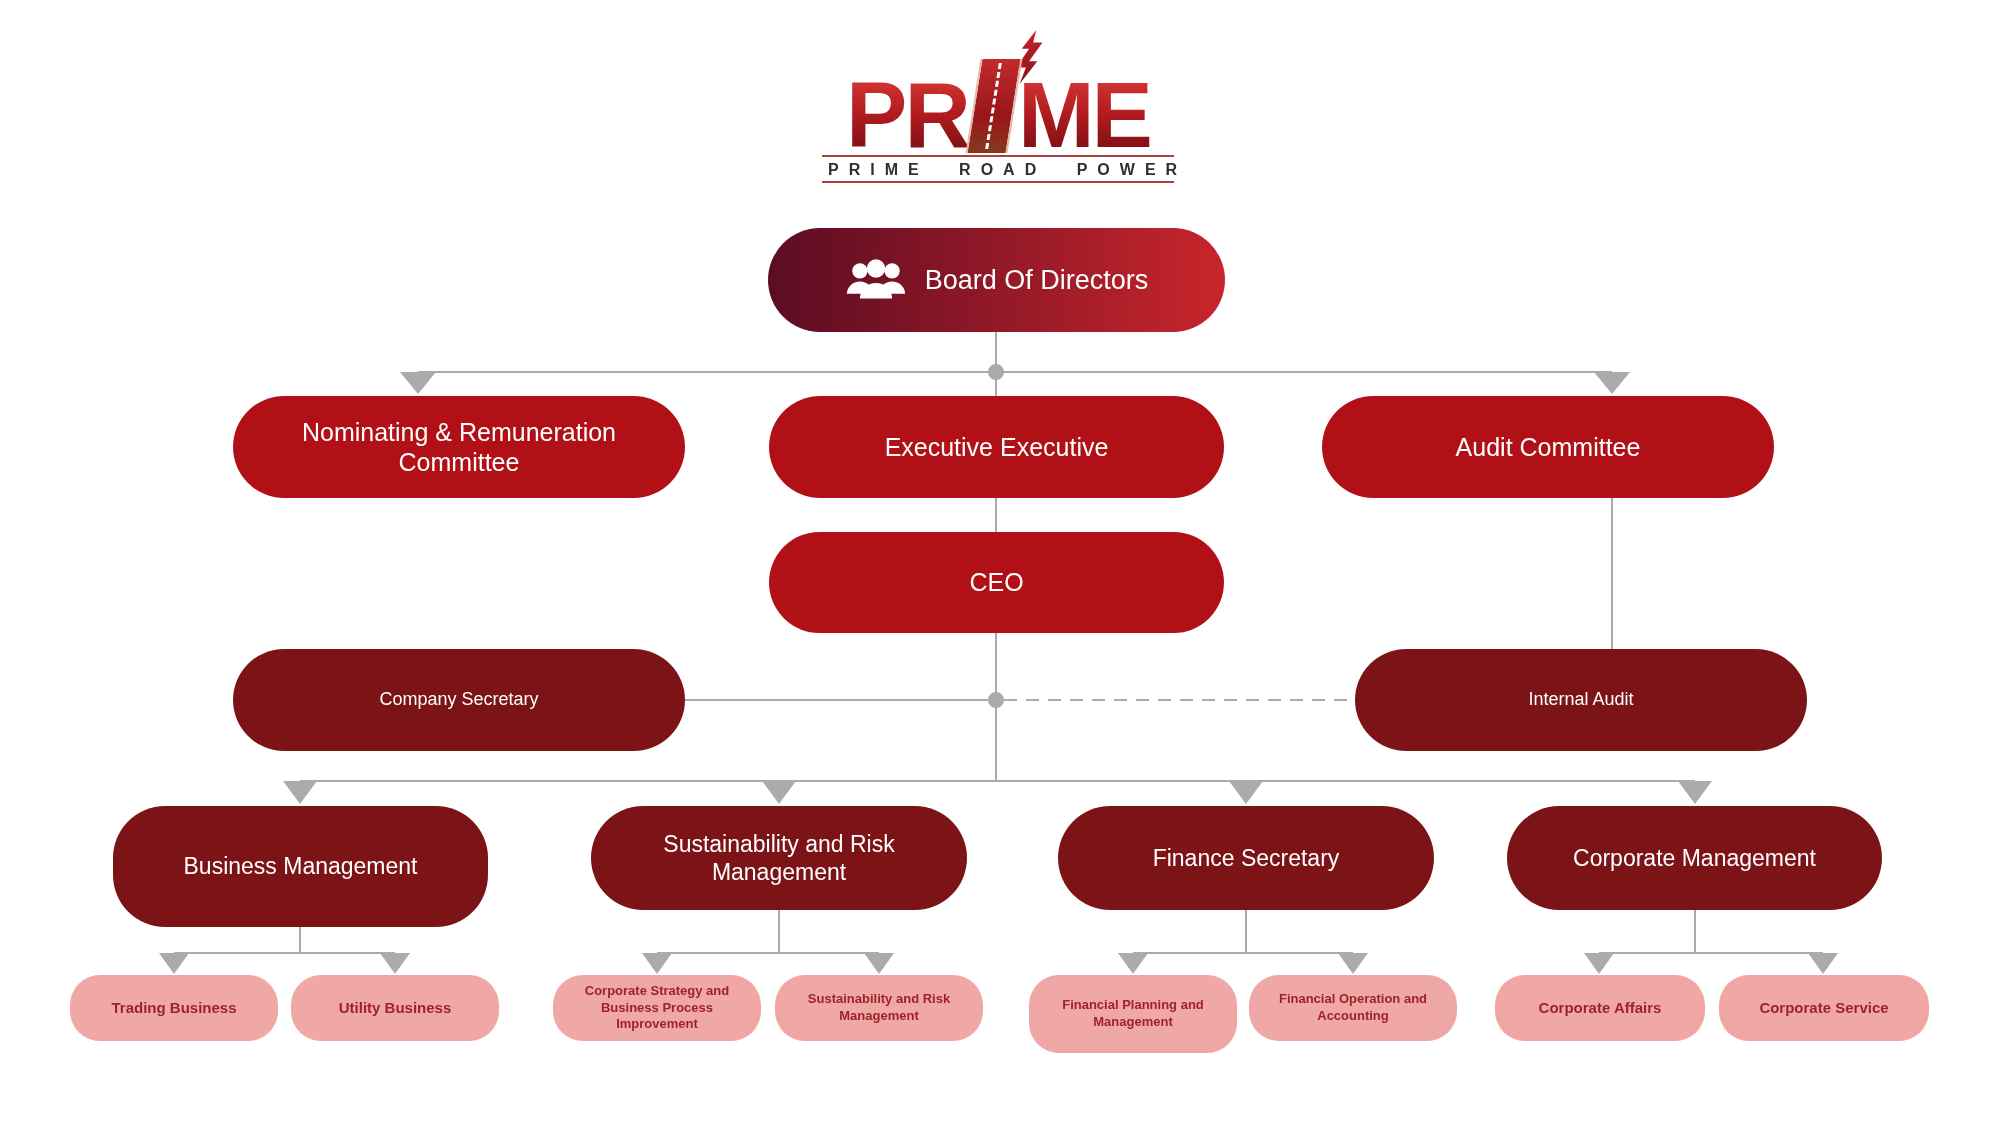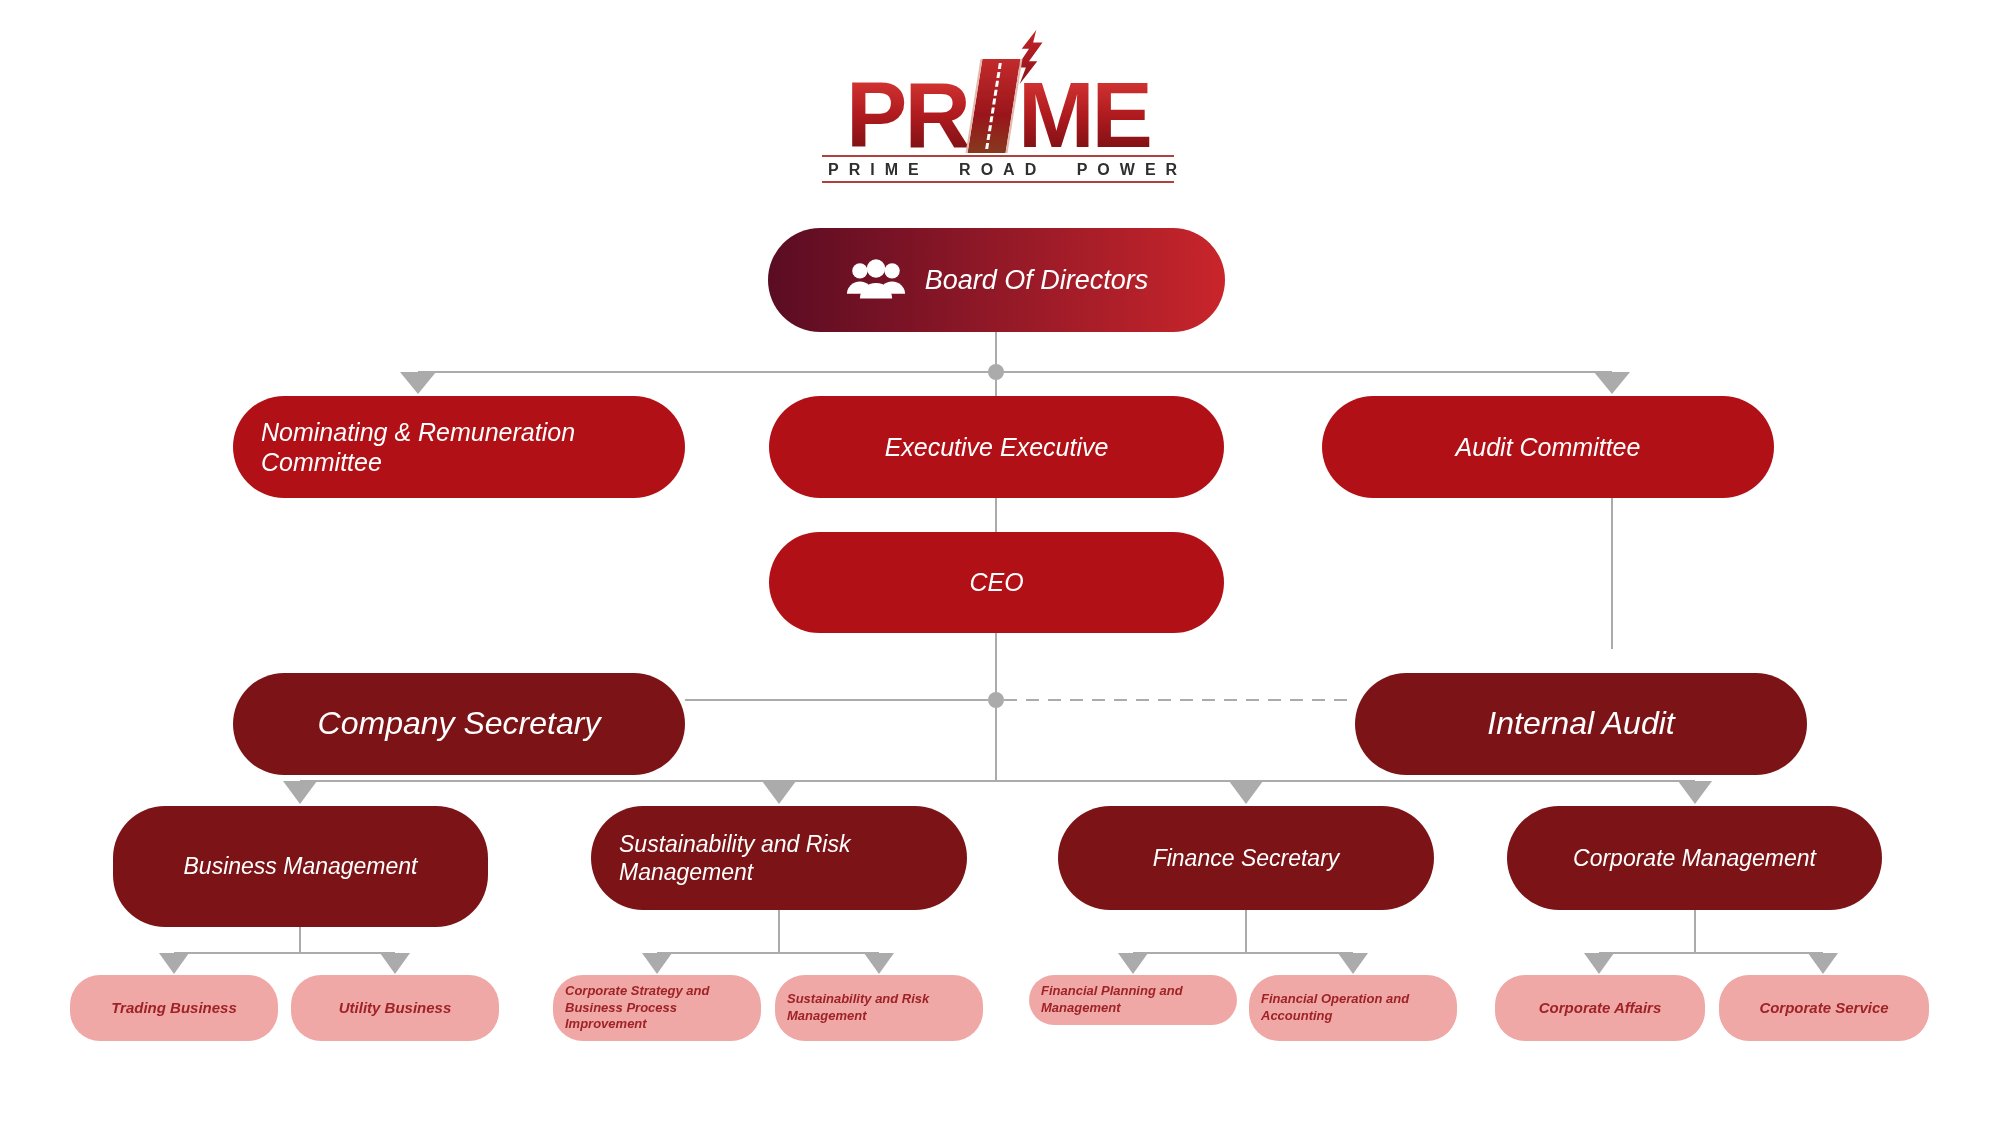--- a/index.html
+++ b/index.html
@@ -8,26 +8,25 @@
     font-family:"Liberation Sans", sans-serif;background:#ffffff;
   }
   .connectors{position:absolute;inset:0;width:2000px;height:1125px;}
   .connectors line{stroke:var(--connector_gray,#ABABAB);stroke-width:2;}
   .connectors line.dash{stroke-dasharray:13 9;}
   .connectors .arrow{fill:var(--connector_gray,#ABABAB);}
   .connectors .dot{fill:var(--connector_gray,#ABABAB);}
 
   .node{
     position:absolute;display:flex;align-items:center;justify-content:center;
-    color:#fff;box-sizing:border-box;padding:6px 28px;
+    text-align:center;color:#fff;box-sizing:border-box;padding:6px 28px;
     line-height:1.22;
-    font-style:italic;
   }
   .bright{background:var(--bright_red,#B11116);border-radius:51px;font-size:25px;}
-  .dark{background:var(--dark_red,#7C1417);border-radius:51px;font-size:32px;margin-top:24px;}
+  .dark{background:var(--dark_red,#7C1417);border-radius:51px;font-size:18px;}
   .mgmt{background:var(--dark_red,#7C1417);border-radius:52px;font-size:23px;}
   .board{
     background:linear-gradient(90deg,var(--board_gradient_left,#5A0C23),var(--board_gradient_right,#C9252B));
     border-radius:52px;font-size:27px;gap:18px;
   }
   .pink{
     background:var(--pink,#F0A8A6);color:var(--pink_text,#9E2227);
     border-radius:30px;font-size:15px;font-weight:bold;padding:4px 12px;line-height:1.3;
   }
   .pink.sm{font-size:13px;}
@@ -183,21 +182,21 @@
   </div>
   <div class="node pink" style="left:291px;top:975px;width:208px;height:66px;">
     <span>Utility Business</span>
   </div>
   <div class="node pink sm" style="left:553px;top:975px;width:208px;height:66px;">
     <span>Corporate Strategy and Business Process Improvement</span>
   </div>
   <div class="node pink sm" style="left:775px;top:975px;width:208px;height:66px;">
     <span>Sustainability and Risk Management</span>
   </div>
-  <div class="node pink sm" style="left:1029px;top:975px;width:208px;height:50px;">
+  <div class="node pink sm" style="left:1029px;top:975px;width:208px;height:78px;">
     <span>Financial Planning and Management</span>
   </div>
   <div class="node pink sm" style="left:1249px;top:975px;width:208px;height:66px;">
     <span>Financial Operation and Accounting</span>
   </div>
   <div class="node pink" style="left:1495px;top:975px;width:210px;height:66px;">
     <span>Corporate Affairs</span>
   </div>
   <div class="node pink" style="left:1719px;top:975px;width:210px;height:66px;">
     <span>Corporate Service</span>

